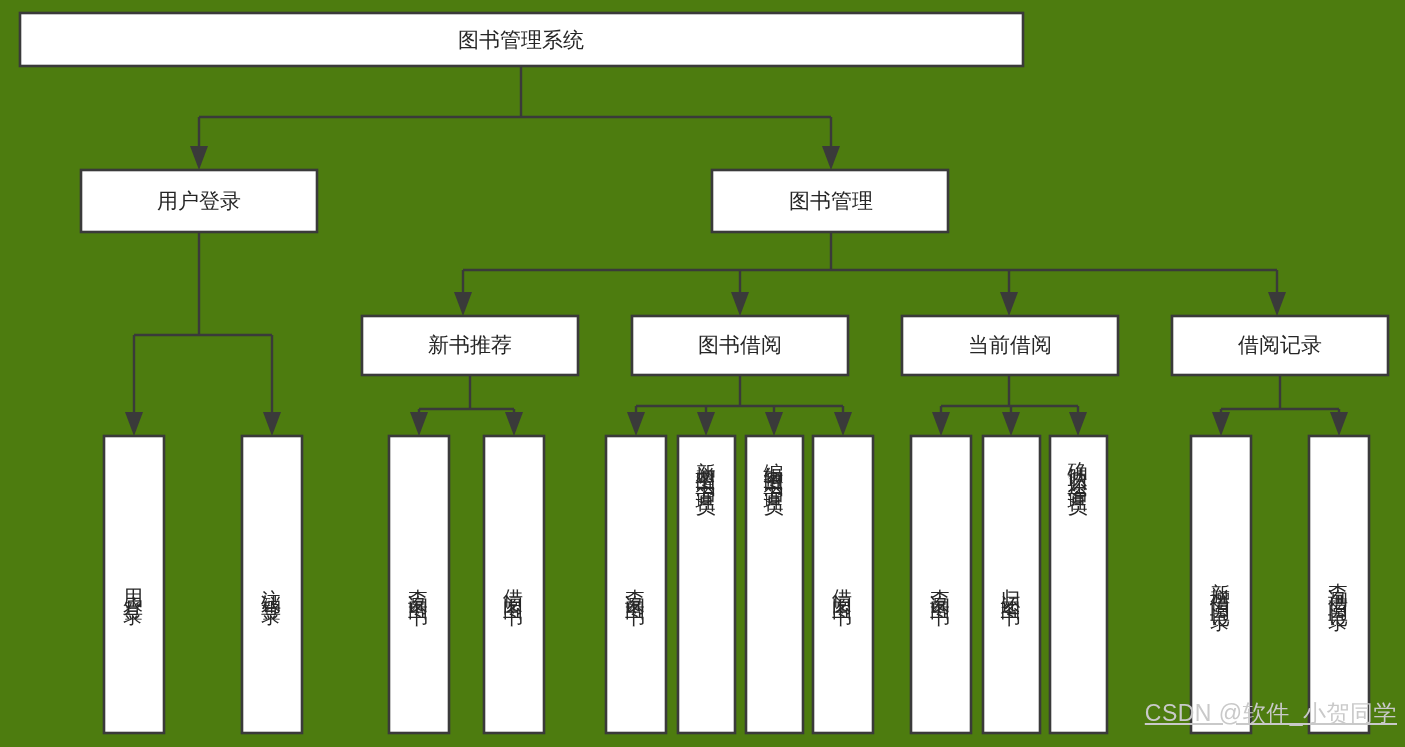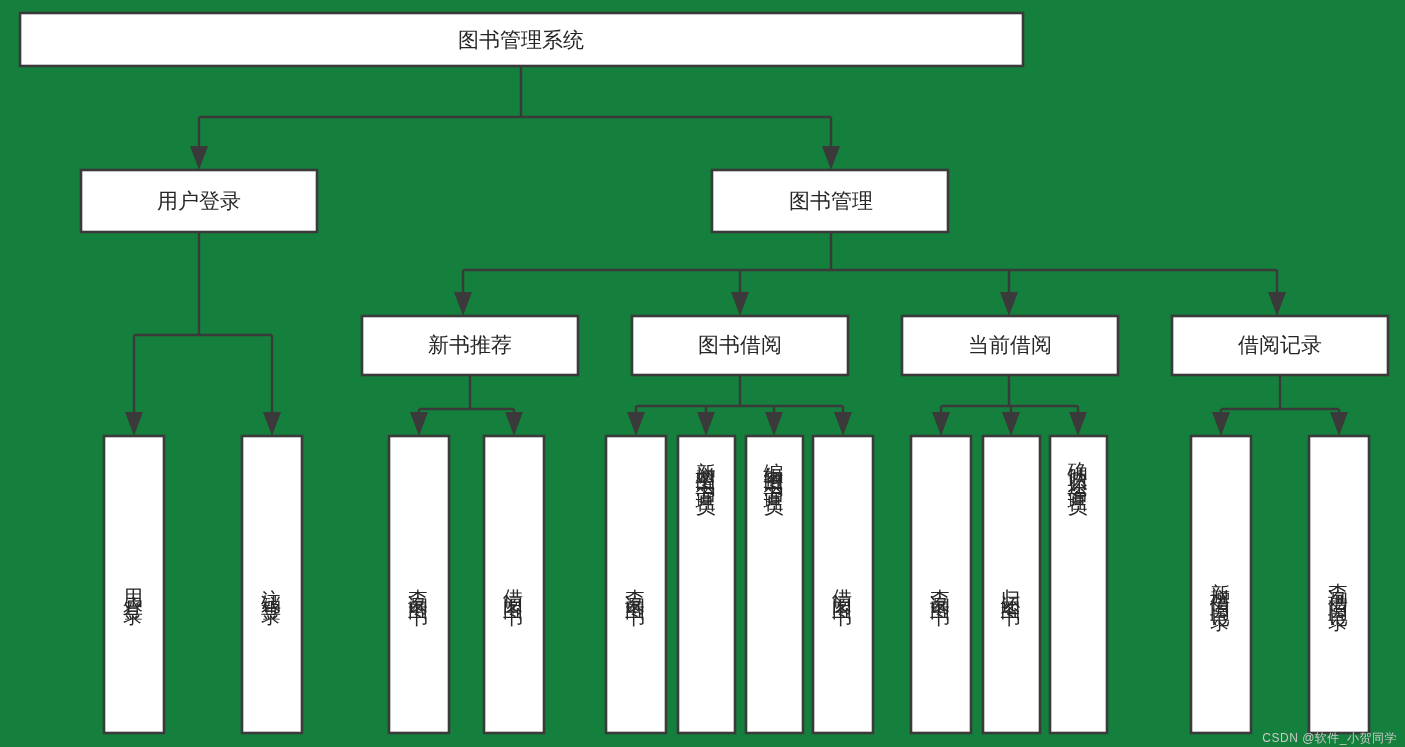--- a/index.html
+++ b/index.html
@@ -10,21 +10,21 @@
   body {
     width: 1405px;
     height: 747px;
     font-family: "Liberation Sans", "DejaVu Sans", sans-serif;
     overflow: hidden;
   }
   #diagram-root {
     position: relative;
     width: 1405px;
     height: 747px;
-    background: #15803d;
+    background: #4d7c0f;
   }
   svg.flow {
     position: absolute;
     left: 0;
     top: 0;
     width: 1405px;
     height: 747px;
   }
   .node-rect {
     fill: #ffffff;
@@ -43,27 +43,28 @@
     stroke-width: 2.4;
     fill: none;
   }
   .arrow-head {
     fill: #3a3a3a;
     stroke: none;
   }
   .watermark {
     position: absolute;
     right: 8px;
-    bottom: 0;
+    bottom: 18px;
     font-family: "Liberation Sans", "DejaVu Sans", sans-serif;
-    font-size: 12px;
+    font-size: 23px;
     color: #c9c9c9;
     white-space: nowrap;
     letter-spacing: 0.5px;
     user-select: none;
+    text-decoration: underline;
   }
 </style>
 </head>
 <body>
 
 <div id="diagram-root">
 
   <svg class="flow" viewBox="0 0 1405 747">
 
     <g>

